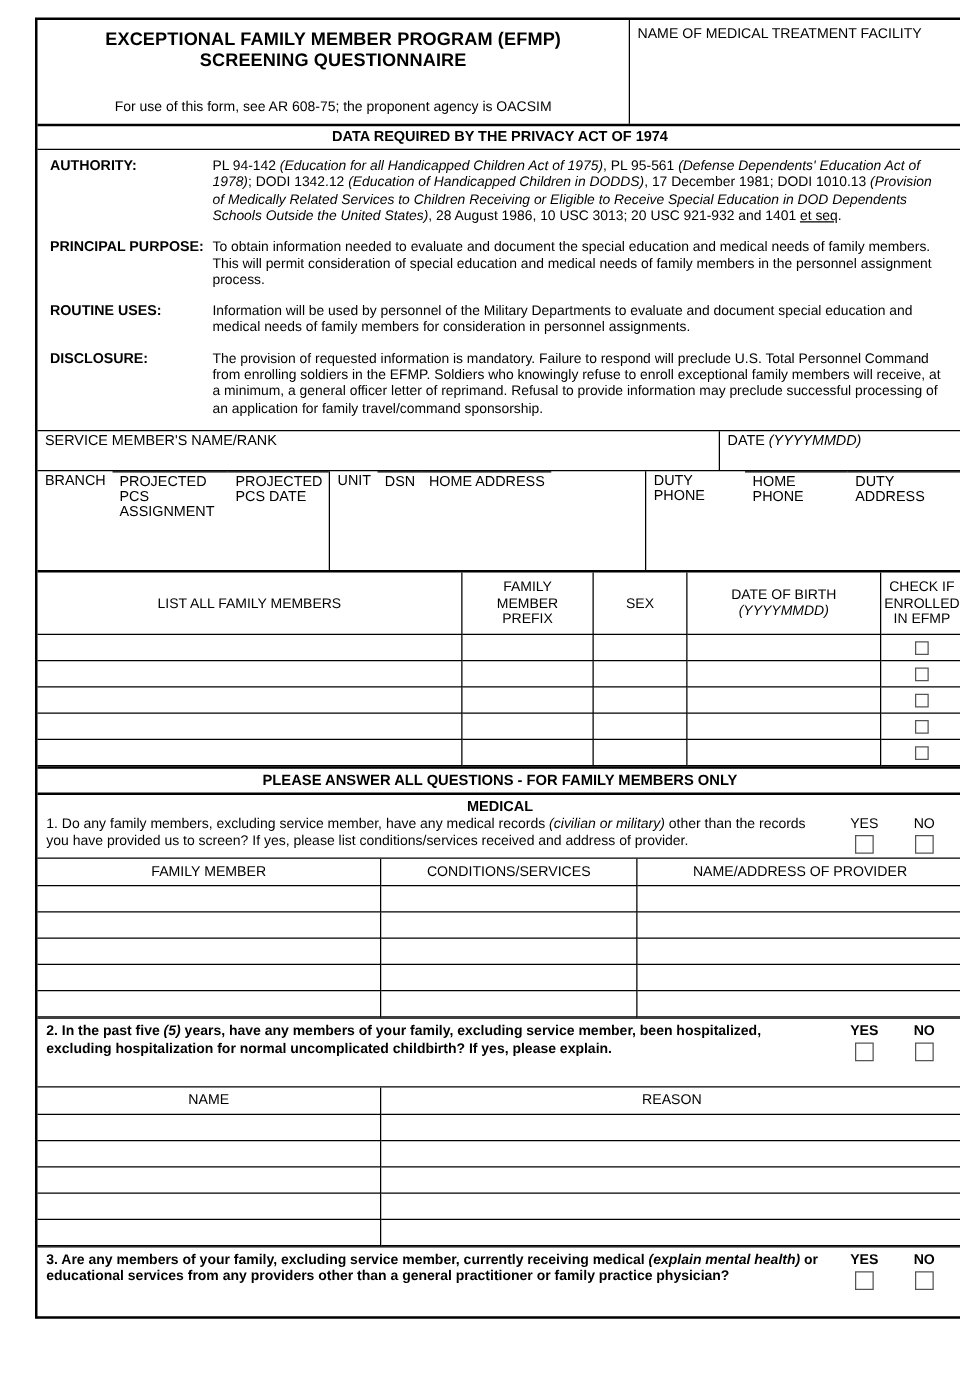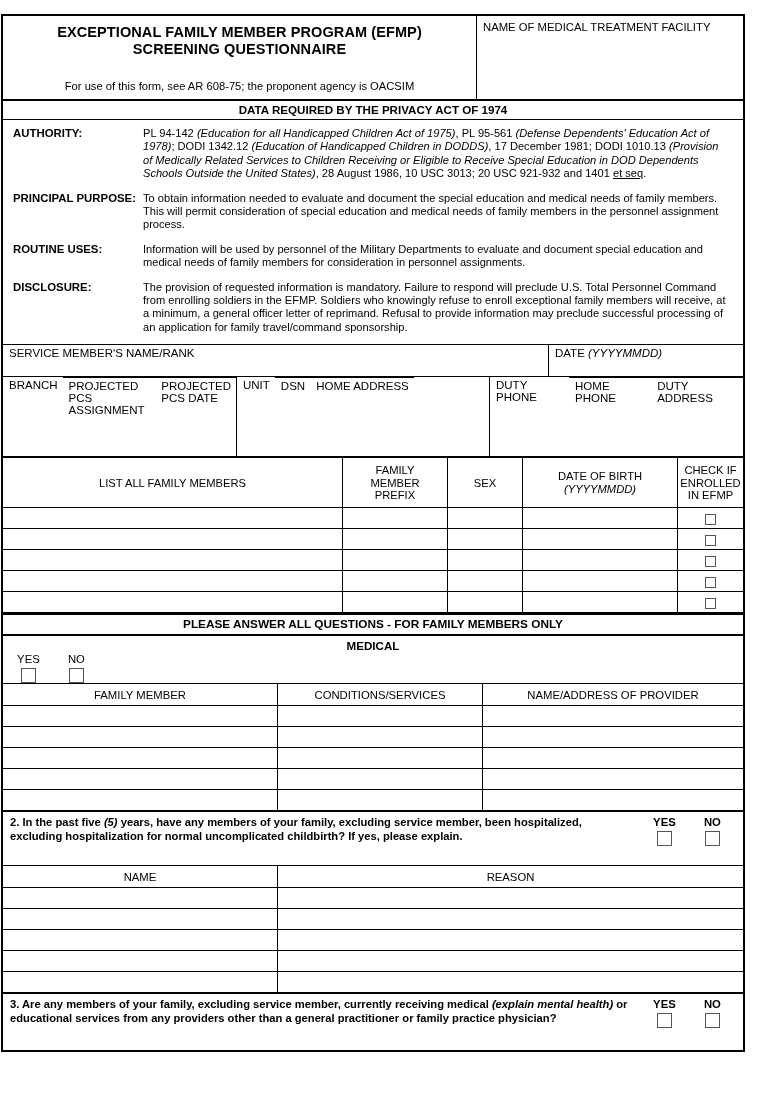--- a/index.html
+++ b/index.html
@@ -12,21 +12,21 @@
     height: 1101px;
     font-family: "Liberation Sans", sans-serif;
     color: #000000;
     -webkit-font-smoothing: antialiased;
   }
   .page {
     position: relative;
     width: 613px;
     height: 1101px;
     box-sizing: border-box;
-    padding: 14px 12px 0 1px;
+    padding: 14px 12px 0 28px;
   }
   .form-outer {
     border: 2px solid #000;
     box-sizing: border-box;
     width: 744px;
   }
 
   
   .row { display: flex; }
   .cell {
@@ -359,20 +359,21 @@
           </tr>
         </tbody>
       </table>
     </div>
 
     <div class="sec-banner">PLEASE ANSWER ALL QUESTIONS - FOR FAMILY MEMBERS ONLY</div>
 
     <div class="med-head">MEDICAL</div>
 
     <div class="q-block">
+      <div class="q-text">1.  Do any family members, excluding service member, have any medical records <i>(civilian or military)</i> other than the records you have provided us to screen?  If yes, please list conditions/services received and address of provider.</div>
       <div class="yn">
         <div class="yn-item">
           <div class="yn-lbl">YES</div>
           <div class="ynbox"></div>
         </div>
         <div class="yn-item">
           <div class="yn-lbl">NO</div>
           <div class="ynbox"></div>
         </div>
       </div>

